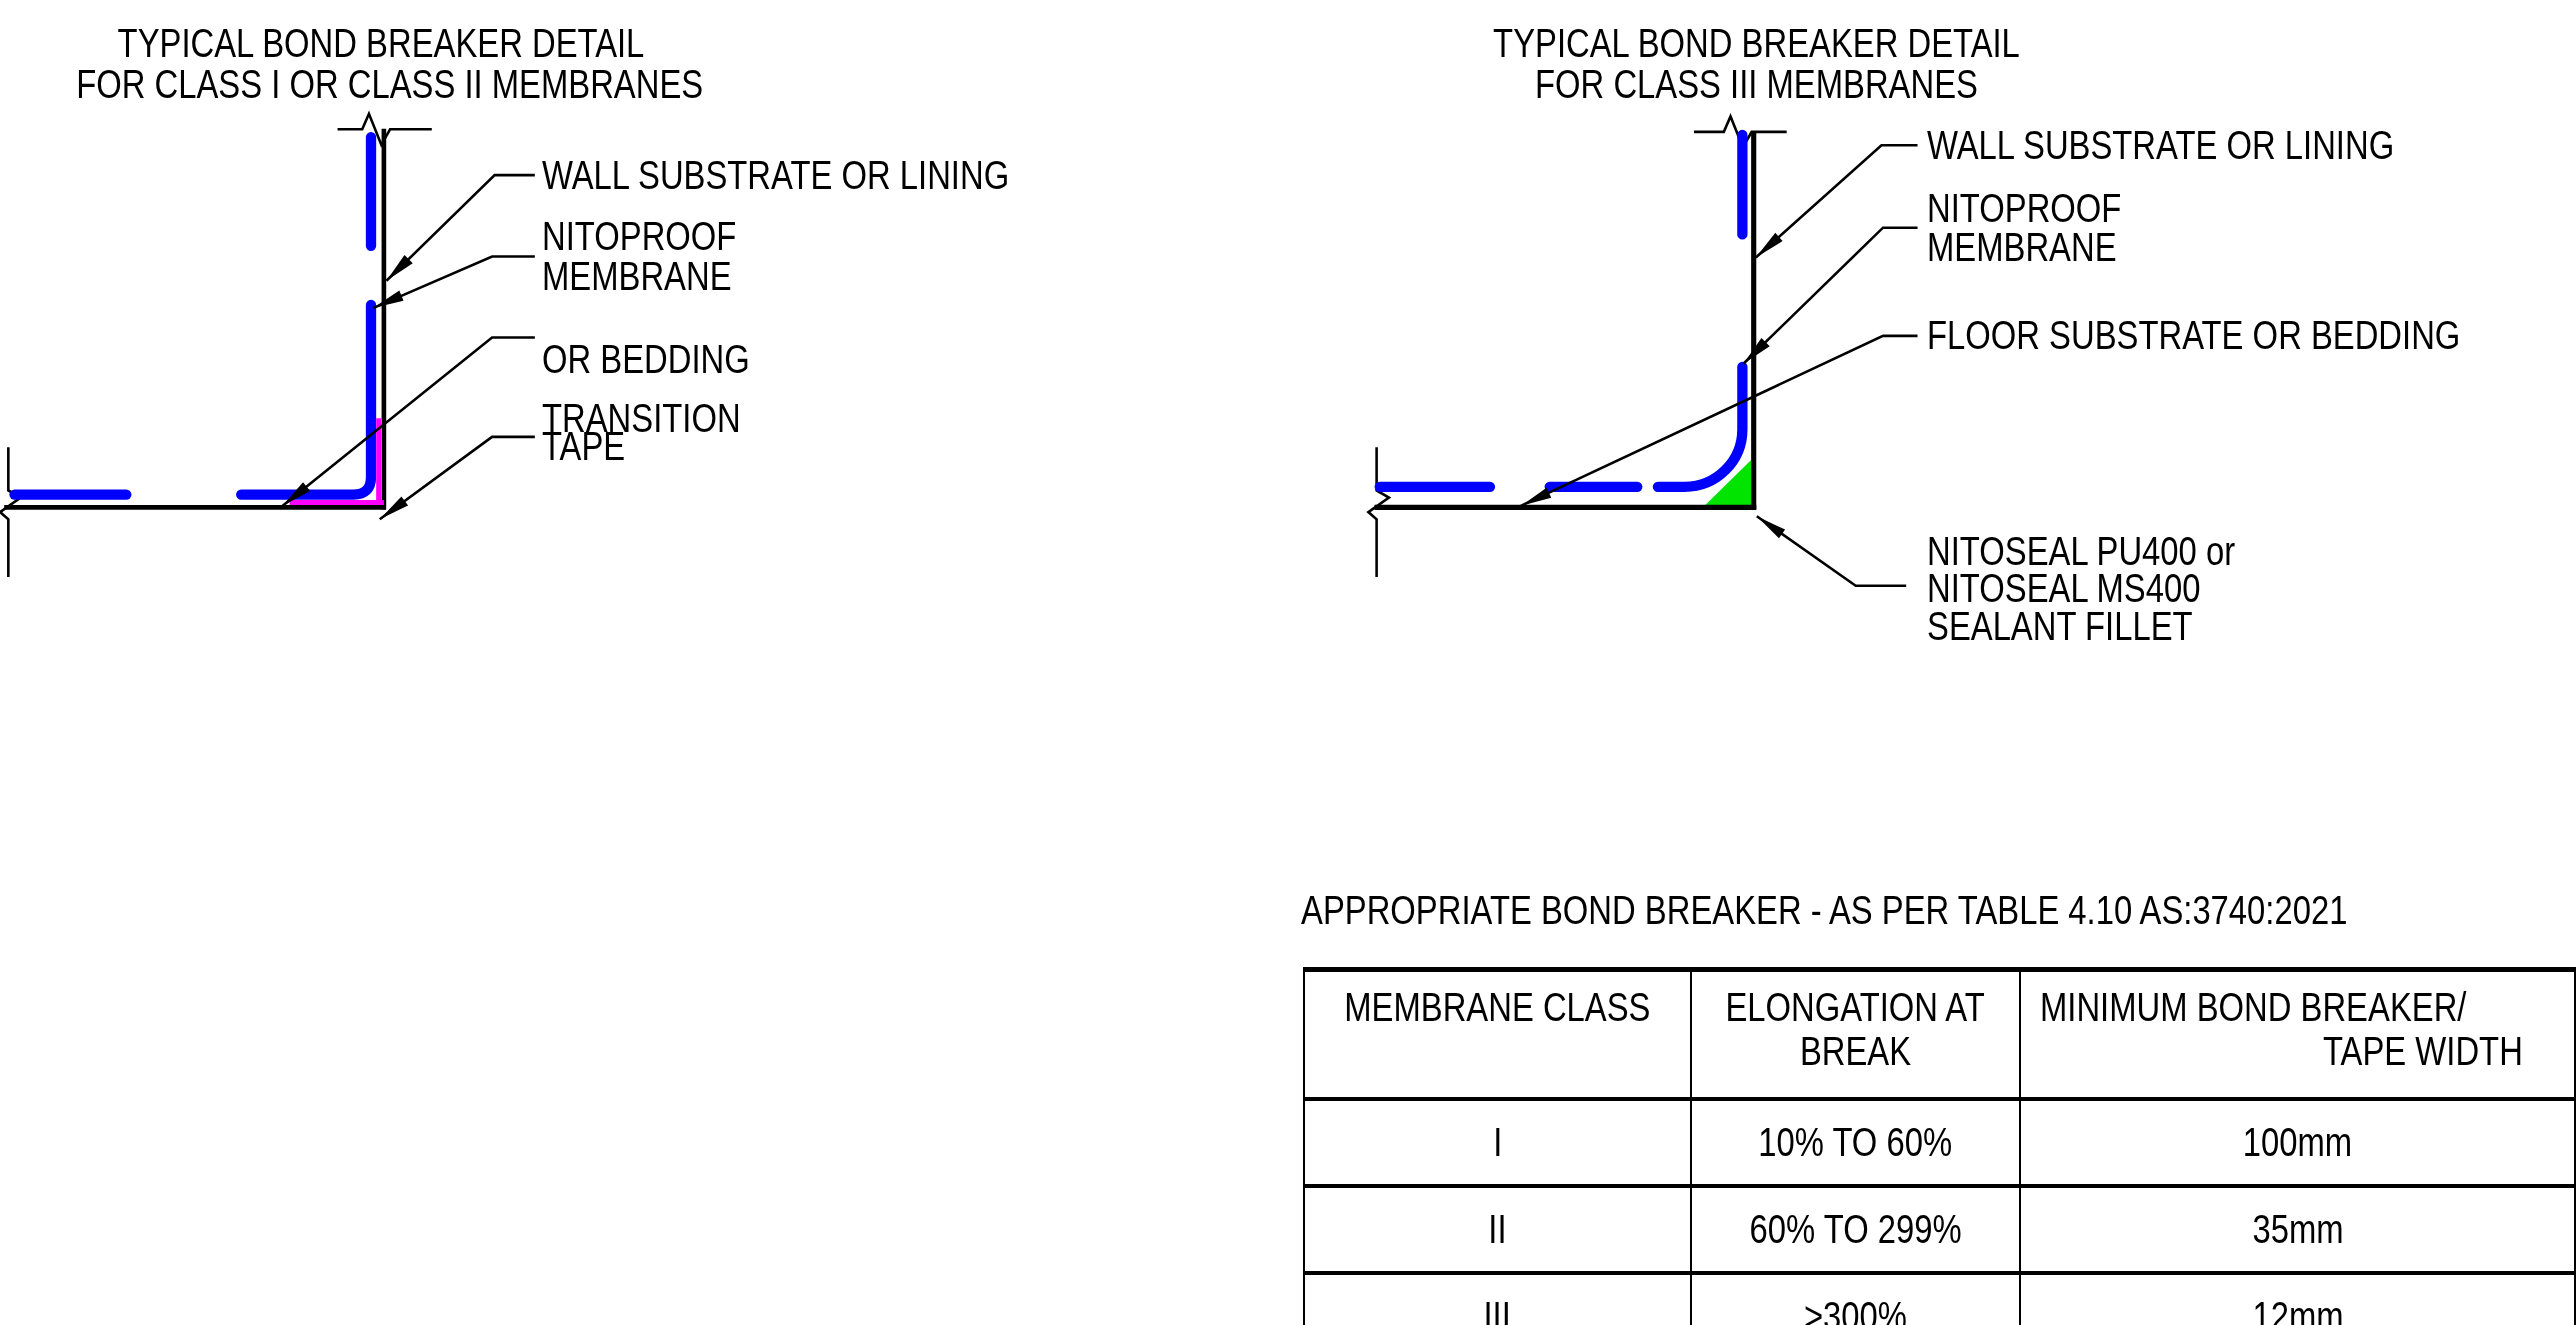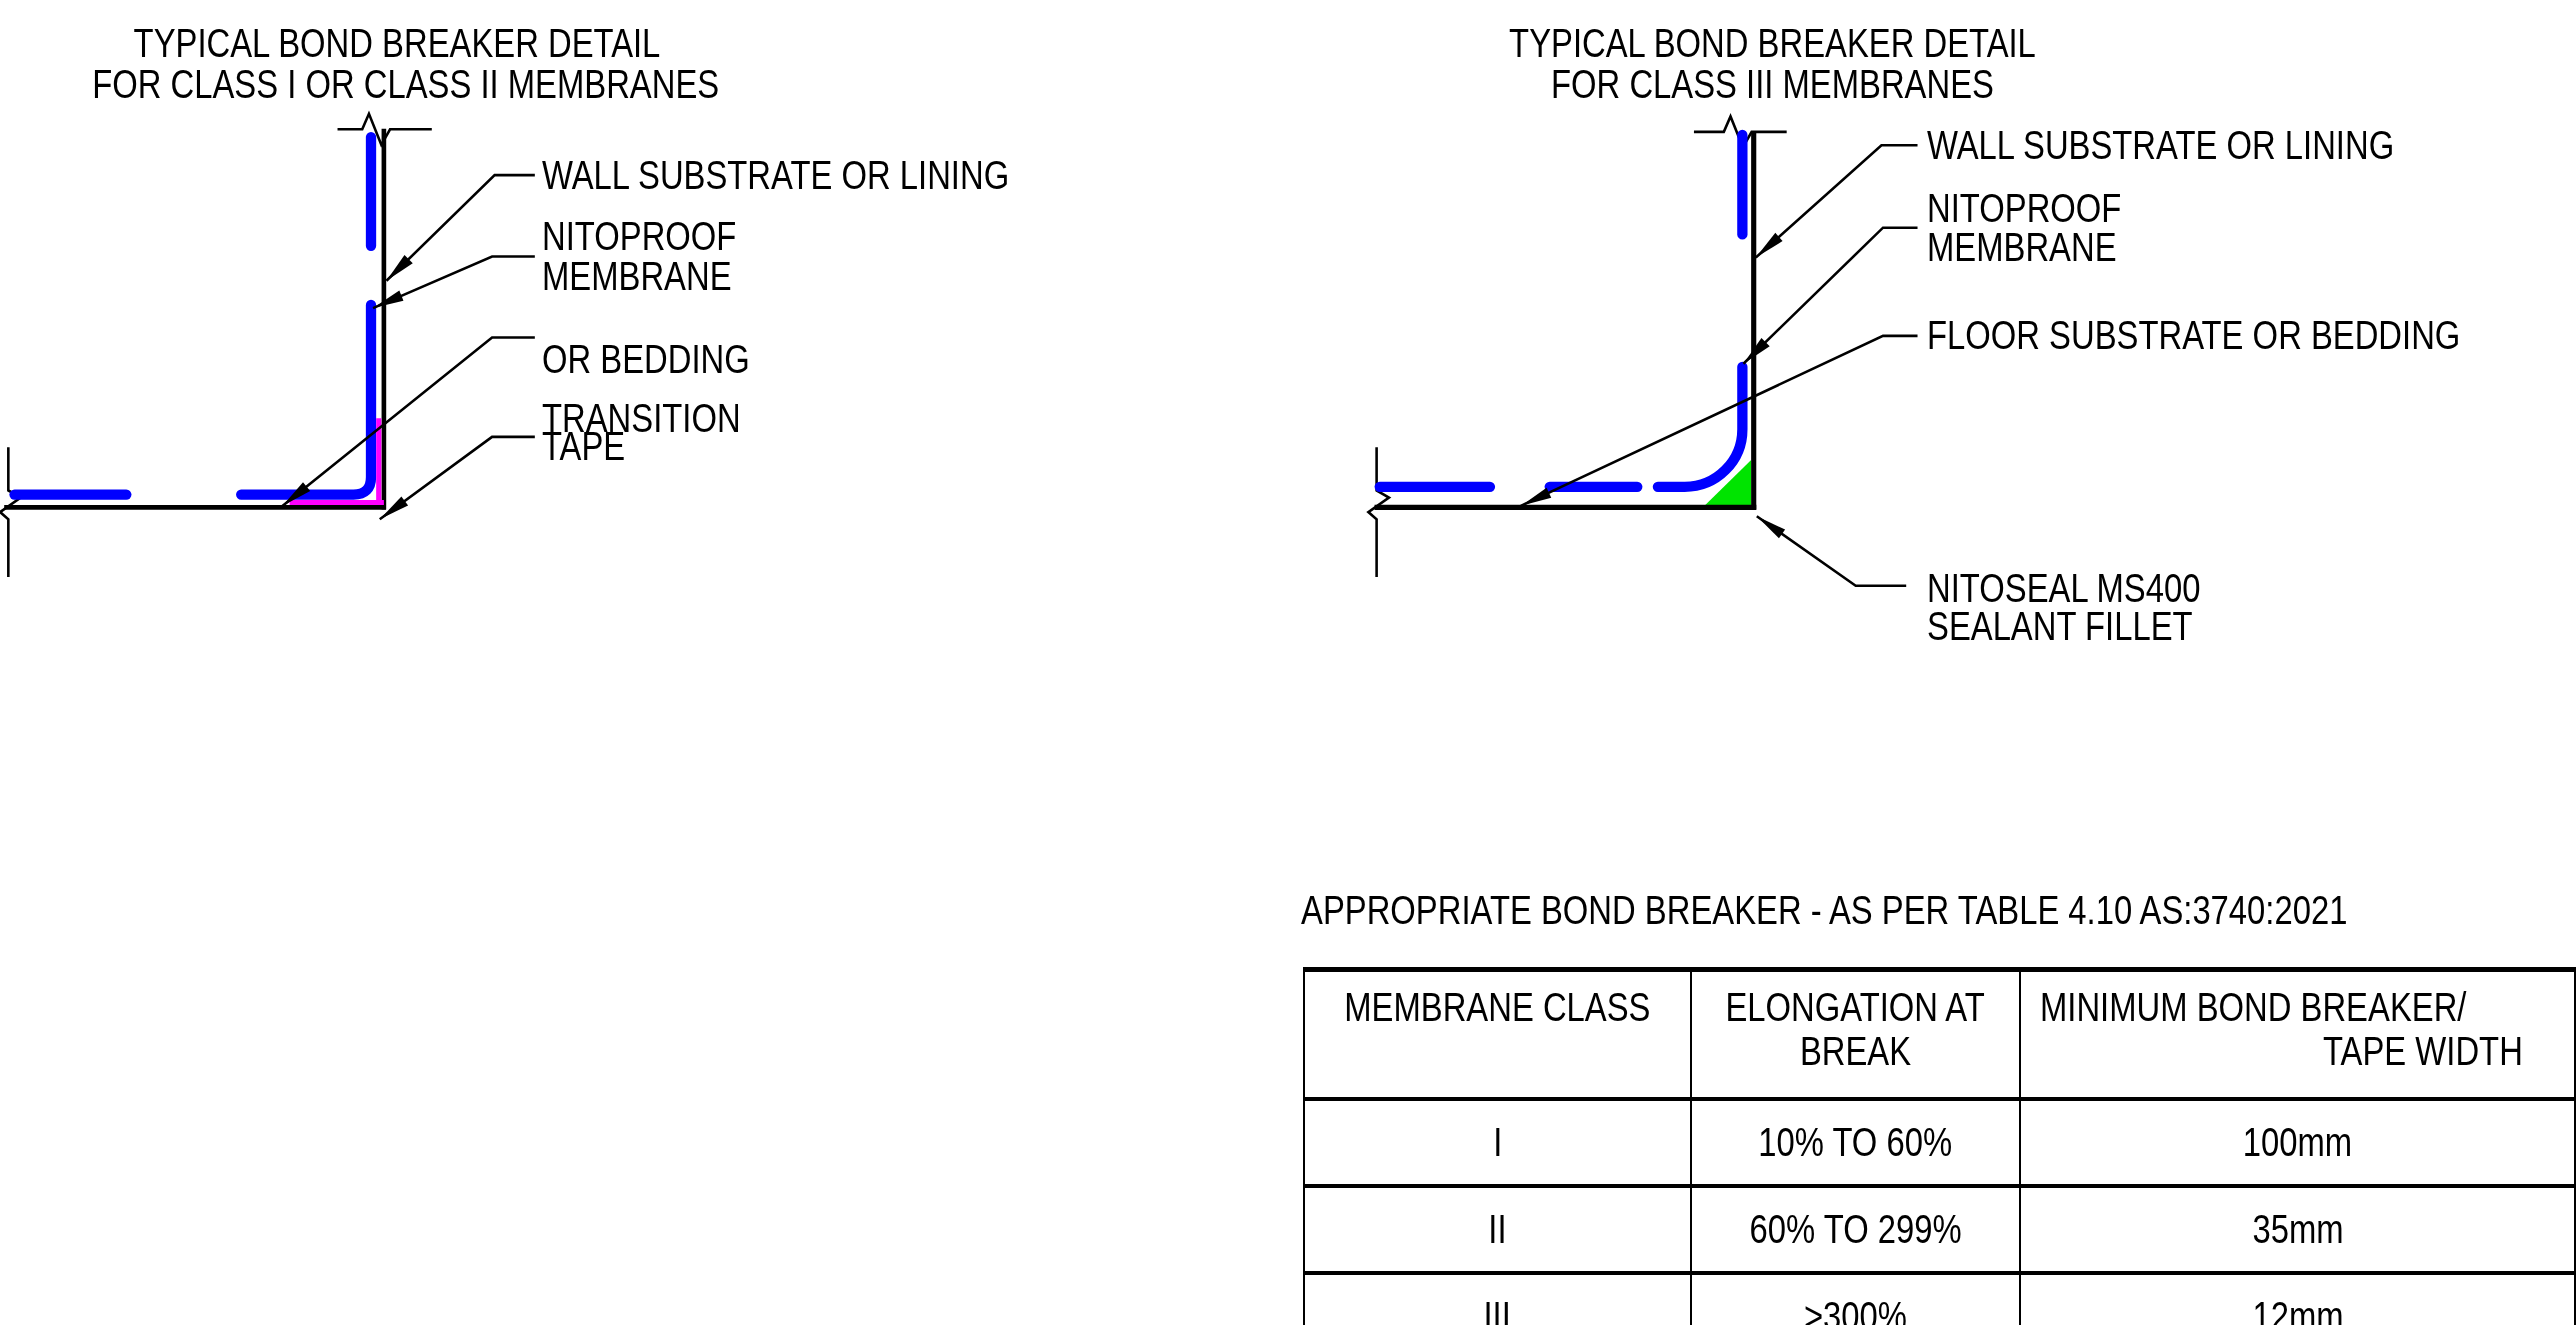--- a/index.html
+++ b/index.html
@@ -10,21 +10,21 @@
     background:#ffffff;
     font-family:"Liberation Sans","DejaVu Sans",sans-serif;
     color:#000;
     overflow:hidden;
   }
   svg.linework{position:absolute;left:0;top:0;}
   .txt{position:absolute;font-size:41px;line-height:40px;white-space:nowrap;}
   
   .cl{display:inline-block;transform:scaleX(0.8);transform-origin:left top;white-space:nowrap;}
   .cx{display:block;transform:scaleX(0.8);transform-origin:center top;white-space:nowrap;}
-  .title-block{position:absolute;text-align:center;font-size:41px;line-height:41px;padding-left:16px;}
+  .title-block{position:absolute;text-align:center;font-size:41px;line-height:41px;}
   
   .tblwrap{position:absolute;left:1303px;top:967px;}
   table.bb{border-collapse:collapse;table-layout:fixed;}
   table.bb td{
     border-left:2.1px solid #000;
     border-right:2.1px solid #000;
     font-size:41px;
     overflow:visible;
   }
   table.bb tr.hdr td{
@@ -139,20 +139,23 @@
     <span class="cl">WALL SUBSTRATE OR LINING</span>
   </div>
   <div class="txt" style="left:1927px;top:188px;">
     <span class="cl">NITOPROOF</span>
   </div>
   <div class="txt" style="left:1927px;top:227px;">
     <span class="cl">MEMBRANE</span>
   </div>
   <div class="txt" style="left:1927px;top:315px;">
     <span class="cl">FLOOR SUBSTRATE OR BEDDING</span>
+  </div>
+  <div class="txt" style="left:1927px;top:531px;">
+    <span class="cl">NITOSEAL PU400 or</span>
   </div>
   <div class="txt" style="left:1927px;top:568px;">
     <span class="cl">NITOSEAL MS400</span>
   </div>
   <div class="txt" style="left:1927px;top:606px;">
     <span class="cl">SEALANT FILLET</span>
   </div>
 
   <div class="txt" style="left:1301px;top:890px;">
     <span class="cl">APPROPRIATE BOND BREAKER - AS PER TABLE 4.10 AS:3740:2021</span>

